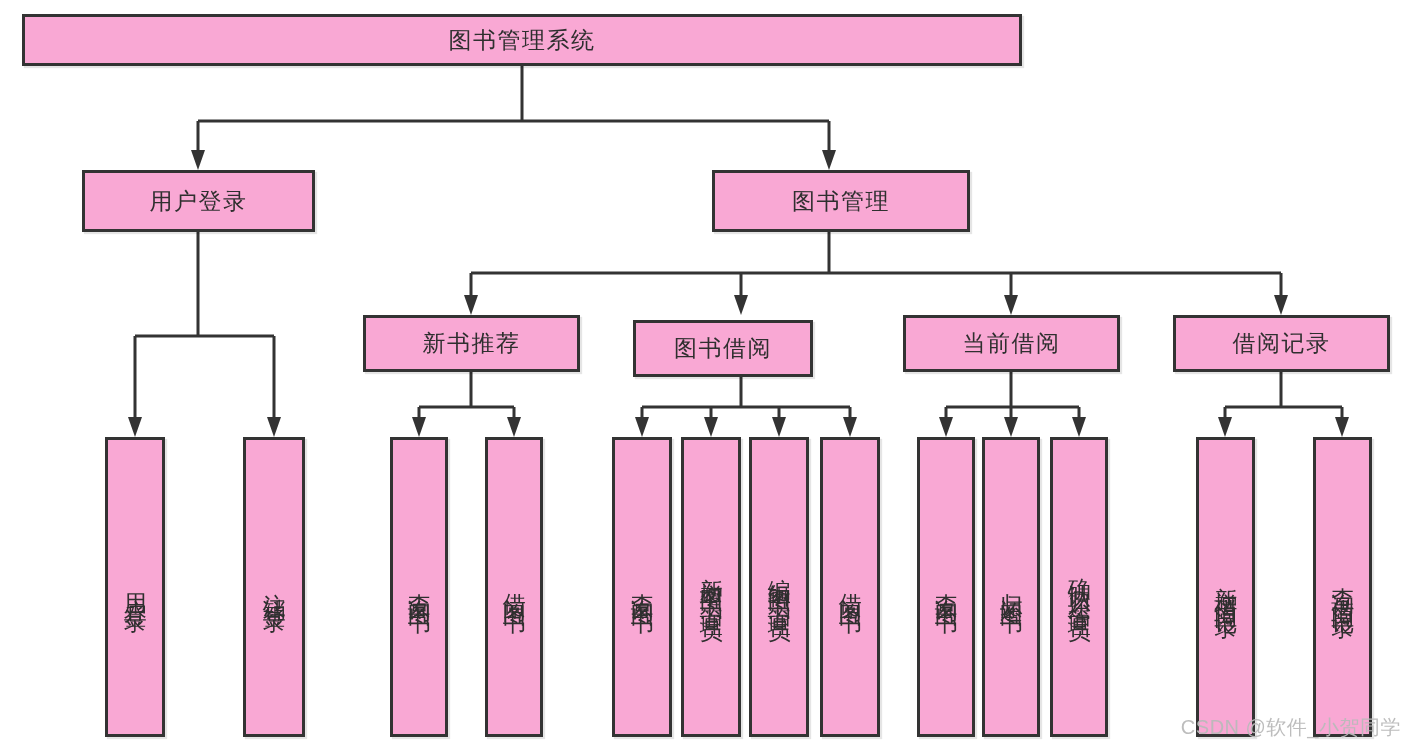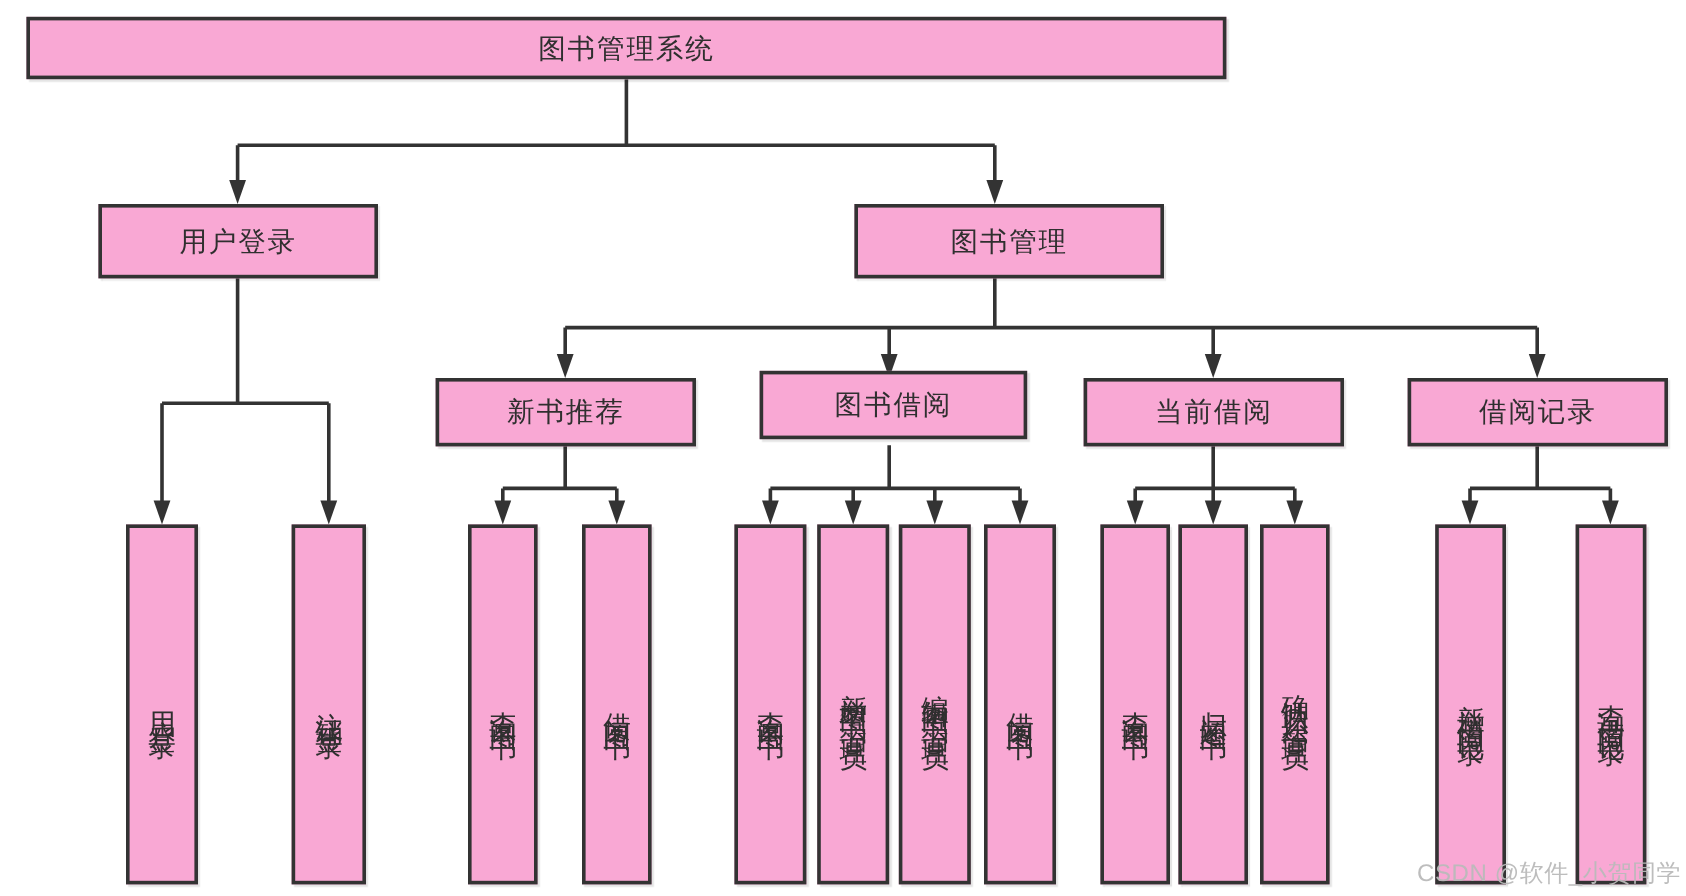--- a/index.html
+++ b/index.html
@@ -105,21 +105,21 @@
   <div class="box" style="left:82px; top:170px; width:233px; height:62px;">
     <span class="lbl">用户登录</span>
   </div>
   <div class="box" style="left:712px; top:170px; width:258px; height:62px;">
     <span class="lbl">图书管理</span>
   </div>
 
   <div class="box" style="left:363px; top:315px; width:217px; height:57px;">
     <span class="lbl">新书推荐</span>
   </div>
-  <div class="box" style="left:633px; top:309px; width:223px; height:57px;">
+  <div class="box" style="left:633px; top:320px; width:180px; height:57px;">
     <span class="lbl">图书借阅</span>
   </div>
   <div class="box" style="left:903px; top:315px; width:217px; height:57px;">
     <span class="lbl">当前借阅</span>
   </div>
   <div class="box" style="left:1173px; top:315px; width:217px; height:57px;">
     <span class="lbl">借阅记录</span>
   </div>
 
   <div class="box vert" style="left:105px; top:437px; width:60px; height:300px;">

